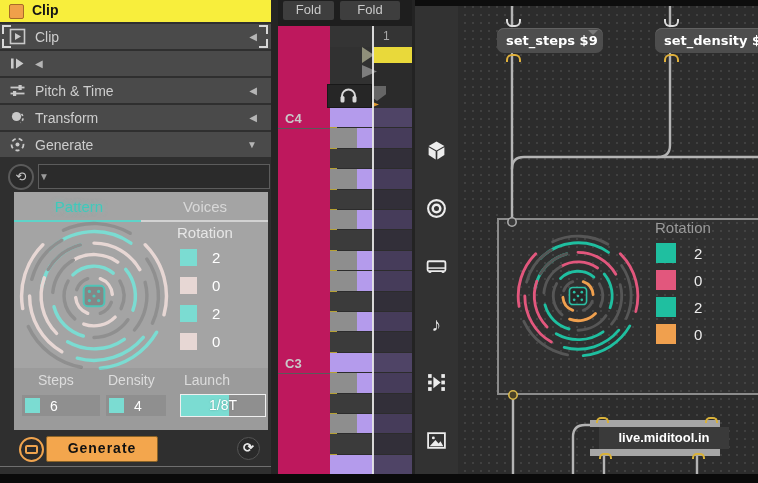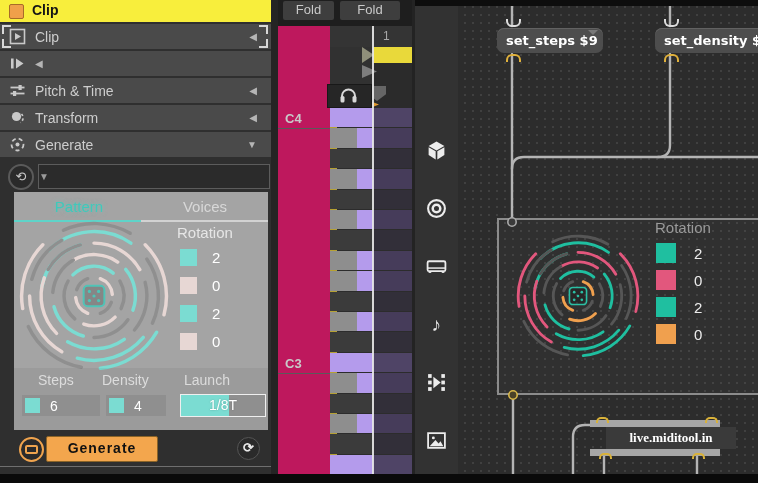--- a/index.html
+++ b/index.html
@@ -104,22 +104,22 @@
   .arc-out{border:2px solid #e0b13c;border-bottom:none;border-radius:6px 6px 0 0;}
   #right-rot-label{position:absolute;left:197px;top:219px;color:#9a9a9a;font-size:15px;z-index:4;}
   #right-legend{position:absolute;left:198px;top:243px;z-index:4;}
   #right-legend .legend-row{display:flex;align-items:center;height:20px;margin-bottom:7px;}
   #right-legend .sw{width:20px;height:20px;margin-right:18px;}
   #right-legend .v{color:#ececec;font-size:15px;}
   #right-circles{position:absolute;left:39px;top:218px;z-index:2;}
   #miditool{position:absolute;left:132px;top:420px;width:130px;height:36px;z-index:4;}
   #miditool .bar{position:absolute;left:0;width:130px;height:7px;background:#a6a6a6;}
   #miditool .bar.b{top:29px;}
-  #miditool .mid{position:absolute;left:16px;top:7px;width:130px;height:22px;background:#3a3a3a;
-      color:#fff;font-family:Liberation Serif, serif;font-weight:bold;font-size:13px;
+  #miditool .mid{position:absolute;left:9px;top:7px;width:130px;height:22px;background:#3a3a3a;
+      color:#fff;font-family:Liberation Sans, sans-serif;font-weight:bold;font-size:13px;
       text-align:center;line-height:22px;}
   .ylw-mark{position:absolute;width:9px;height:4px;border:2px solid #d9b23a;border-bottom:none;
       border-radius:5px 5px 0 0;z-index:5;}
   #top-black{position:absolute;left:415px;top:0;width:343px;height:6px;background:#0d0d0d;z-index:6;}
   #bottom-bar{position:absolute;left:0;top:474px;width:758px;height:9px;background:#0a0a0a;z-index:9;}
 </style>
 </head>
 <body>
 
 <div id="app">
@@ -241,21 +241,21 @@
             <span class="v">2</span>
           </div>
           <div class="legend-row">
             <span class="sw" style="background:#e7d7d4"></span>
             <span class="v">0</span>
           </div>
         </div>
 
       <div id="param-strip">
         <span class="param-label" style="left:24px">Steps</span>
-        <span class="param-label" style="left:88px">Density</span>
+        <span class="param-label" style="left:94px">Density</span>
         <span class="param-label" style="left:170px">Launch</span>
         <div class="param-box" style="left:8px;width:78px">
           <span class="sw"></span>
           <span class="v">6</span>
         </div>
         <div class="param-box" style="left:92px;width:60px">
           <span class="sw"></span>
           <span class="v">4</span>
         </div>
         <div id="param-box-div">

